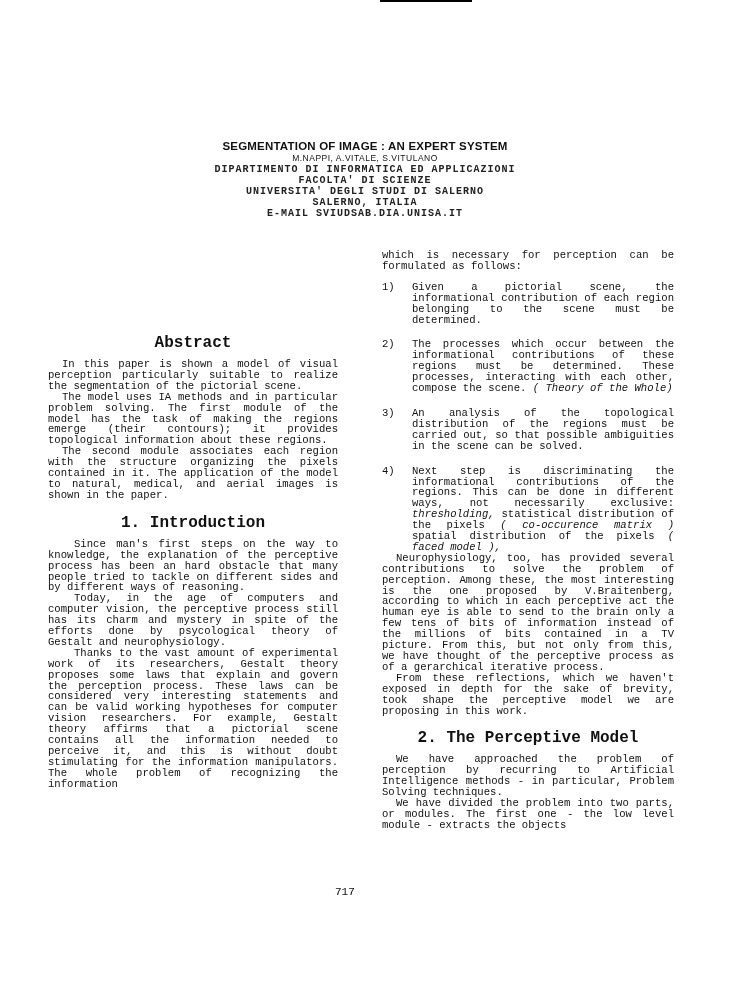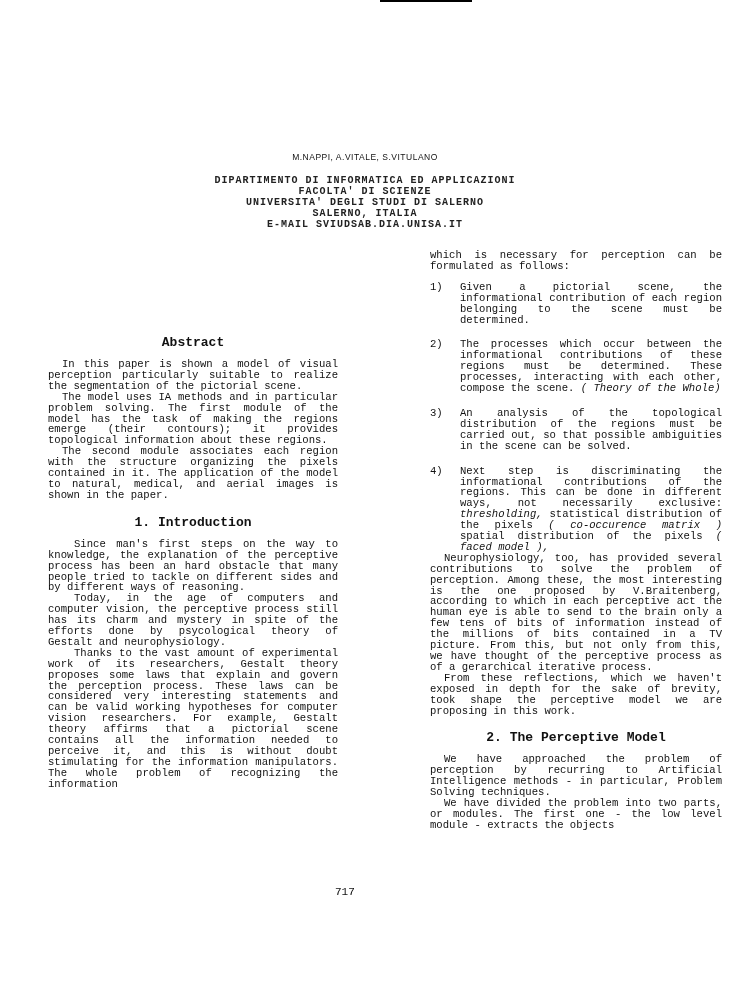--- a/index.html
+++ b/index.html
@@ -1,43 +1,44 @@
 <!DOCTYPE html>
 <html><head>
 <meta charset="utf-8">
 <style>
   html, body { margin: 0; padding: 0; background: #ffffff; }
   body { width: 755px; height: 1000px; position: relative; overflow: hidden; color: #111; }
   .topbar { position: absolute; left: 380px; top: 0; width: 92px; height: 2px; background: #000; }
   .header { position: absolute; left: 150px; top: 140px; width: 430px; text-align: center; }
   .title { font-family: "Liberation Sans", sans-serif; font-size: 11.5px; letter-spacing: 0.2px; margin: 0; line-height: 13px; }
-  .authors { font-family: "Liberation Sans", sans-serif; font-size: 8.5px; margin: 12px; line-height: 11px; letter-spacing: 0.5px; }
+  .authors { font-family: "Liberation Sans", sans-serif; font-size: 8.5px; margin: 0; line-height: 11px; letter-spacing: 0.5px; }
   .affil { font-family: "Liberation Mono", monospace; font-size: 10px; margin: 0; line-height: 11px; letter-spacing: 1px; font-weight: bold; color: #222; }
   .col { position: absolute; font-family: "Liberation Mono", monospace; font-size: 10.6px; line-height: 10.9px; color: #111; }
   .col-left { left: 48px; top: 337px; width: 290px; }
-  .col-right { left: 382px; top: 250px; width: 292px; margin-left: 48px; }
-  .heading { font-family: "Liberation Mono", monospace; font-weight: bold; text-align: center; font-size: 13px; margin: 0; line-height: 12px; }
+  .col-right { left: 382px; top: 250px; width: 292px; }
+  .heading { font-family: "Liberation Mono", monospace; font-weight: bold; text-align: center; font-size: 16px; margin: 0; line-height: 12px; }
   p { margin: 0; text-align: justify; }
   .indent { text-indent: 14px; }
   .indent2 { text-indent: 26px; }
   .gap-s { height: 10px; }
   .gap-m { height: 14px; }
   .gap-l { height: 16px; }
   .item { display: flex; margin: 0; }
   .item-num { width: 30px; flex: 0 0 30px; }
   .item-body { flex: 1; text-align: justify; }
   em { font-style: italic; }
   .page-number { position: absolute; left: 335px; top: 886px; font-family: Liberation Mono, monospace; font-size: 11px; }
 </style>
 </head>
 <body>
 
 <div class="topbar"></div>
 
 <div class="header">
+  <h1 class="title">SEGMENTATION OF IMAGE : AN EXPERT SYSTEM</h1>
   <div class="authors">M.NAPPI, A.VITALE, S.VITULANO</div>
   <div class="affil">DIPARTIMENTO DI INFORMATICA ED APPLICAZIONI</div>
   <div class="affil">FACOLTA' DI SCIENZE</div>
   <div class="affil">UNIVERSITA' DEGLI STUDI DI SALERNO</div>
   <div class="affil">SALERNO, ITALIA</div>
   <div class="affil">E-MAIL SVIUDSAB.DIA.UNISA.IT</div>
 </div>
 
 <div class="col col-left">
   <h2 class="heading">Abstract</h2>

